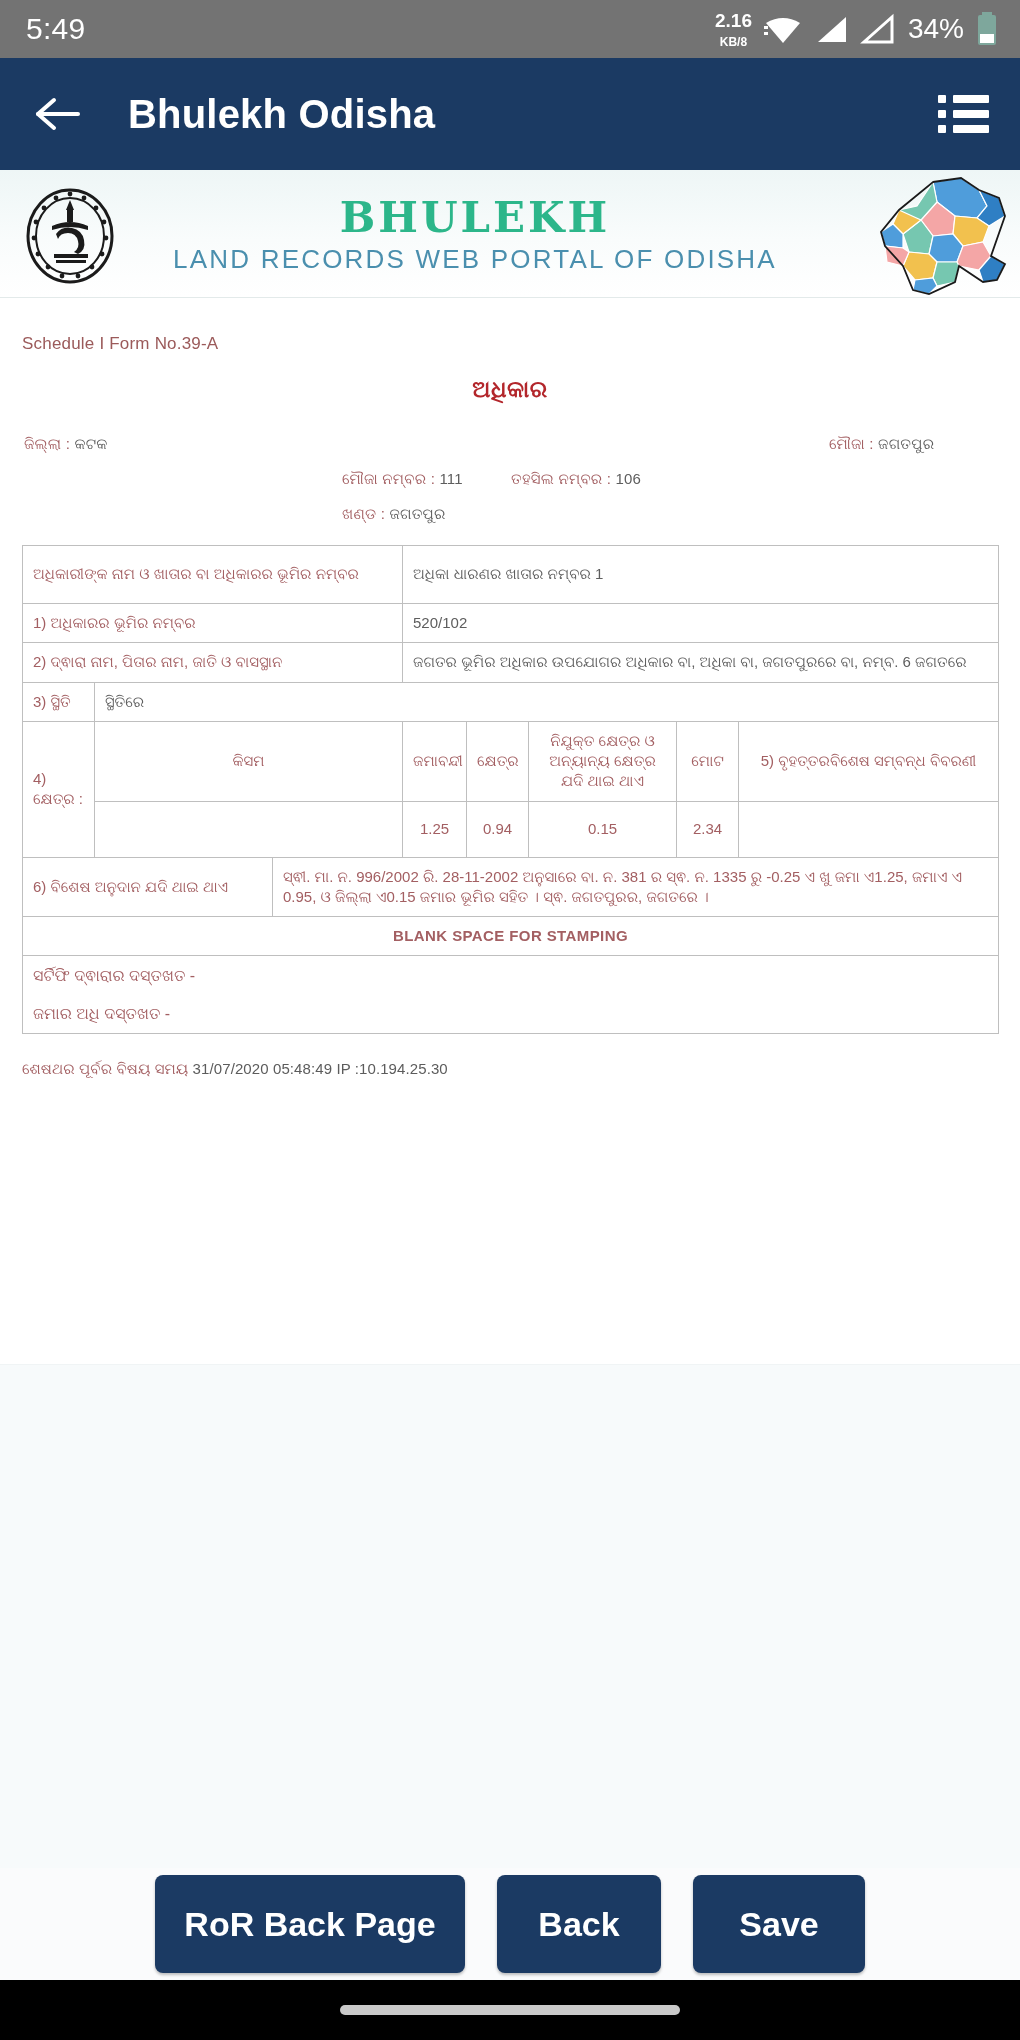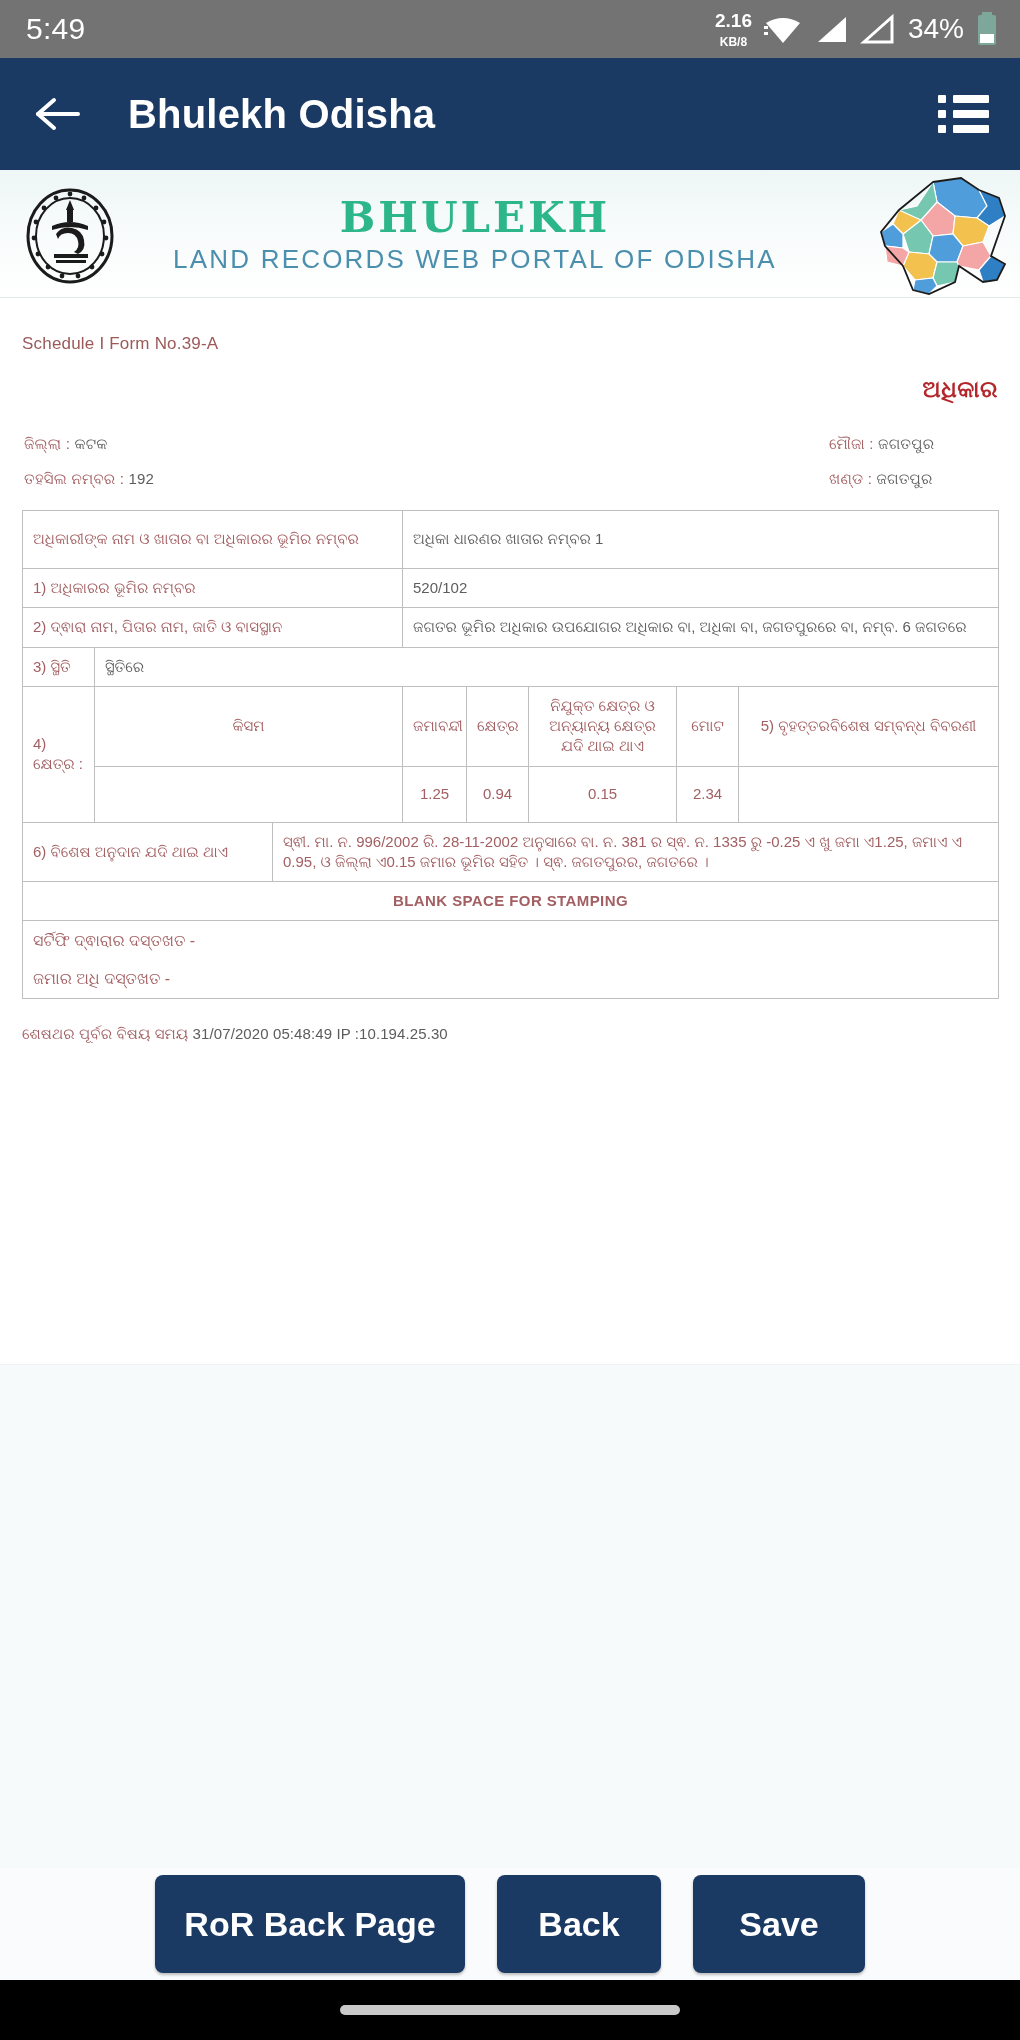--- a/index.html
+++ b/index.html
@@ -130,21 +130,21 @@
     border-top: 1px solid #f0f4f5;
   }
 
   .schedule-line {
     font-size: 17px;
     color: #9b5a5a;
     letter-spacing: 0.2px;
   }
 
   .doc-title {
-    text-align: right;
+    text-align: center;
     color: #b3262b;
     font-size: 23px;
     font-weight: bold;
     margin-top: 22px;
     letter-spacing: 0.5px;
   }
 
   .meta-grid {
     margin-top: 32px;
     display: grid;
@@ -403,24 +403,29 @@
         <div class="meta-item">
           <span>ଜିଲ୍ଲା</span>
           <span>: </span>
           <span class="mval">କଟକ</span>
         </div>
         <div class="meta-item meta-col2">
           <span>ମୌଜା</span>
           <span>: </span>
           <span class="mval">ଜଗତପୁର</span>
         </div>
+        <div class="meta-item meta-col2">
+          <span>ମୌଜା ନମ୍ବର</span>
+          <span>: </span>
+          <span class="mval">111</span>
+        </div>
         <div class="meta-item">
           <span>ତହସିଲ ନମ୍ବର</span>
           <span>: </span>
-          <span class="mval">192</span>
+          <span class="mval">106</span>
         </div>
         <div class="meta-item meta-col2">
           <span>ଖଣ୍ଡ</span>
           <span>: </span>
           <span class="mval">ଜଗତପୁର</span>
         </div>
       </div>
 
       <table class="ror-table">
         <colgroup>

